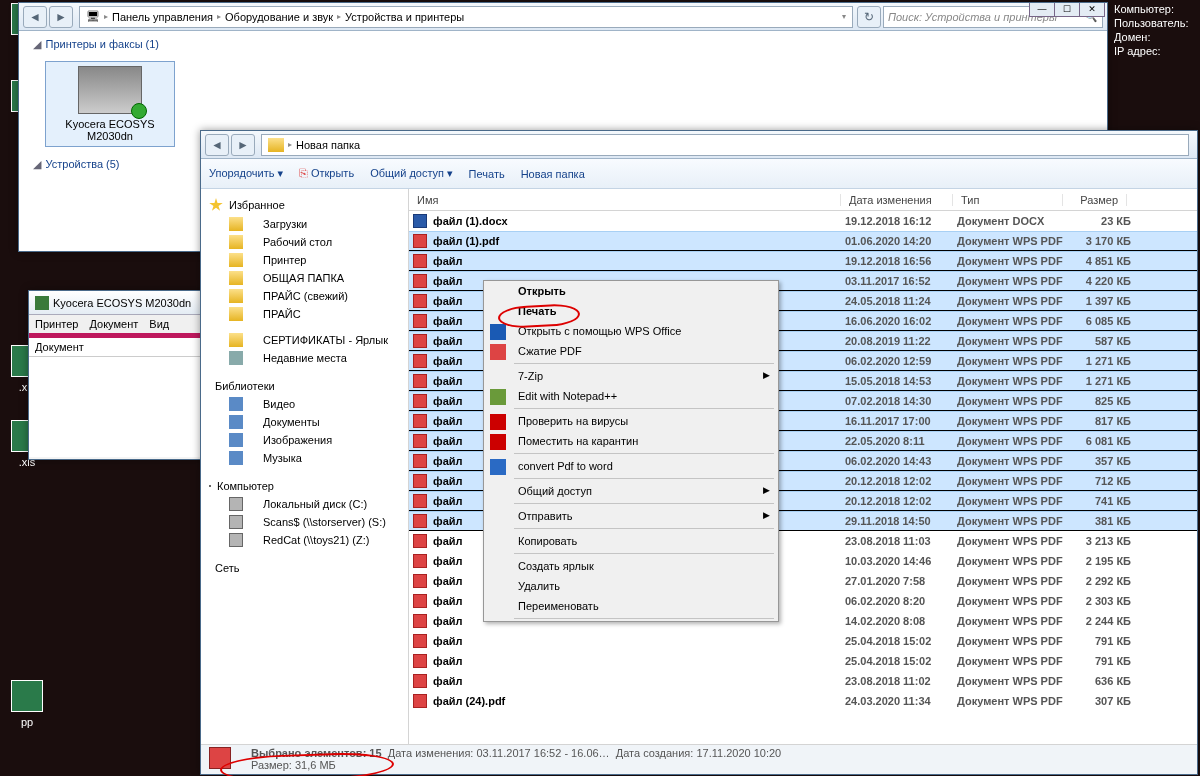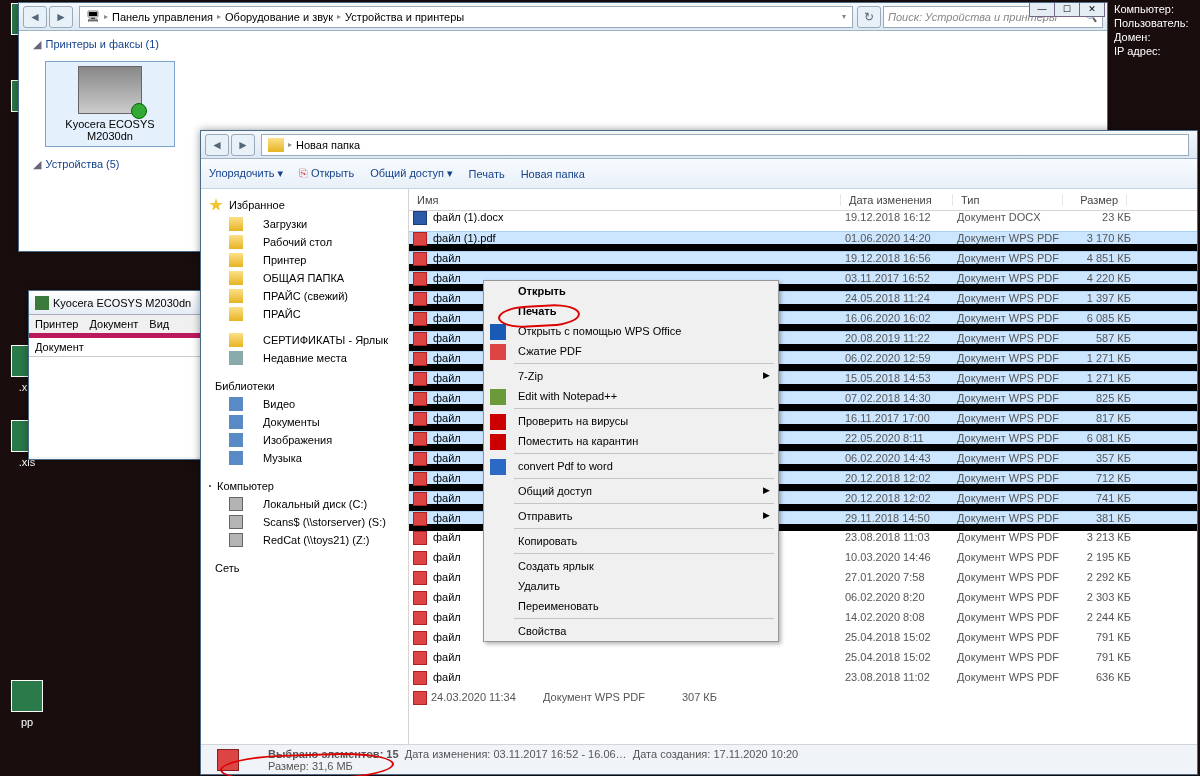--- a/index.html
+++ b/index.html
@@ -45,29 +45,29 @@
 .nav-item .ic{width:14px;height:14px;}
 .ic-folder{background:linear-gradient(#fce08a,#e6b422);}
 .ic-lib{background:#5a8ac6;}
 .ic-drive{background:#b4b4b4;border:1px solid #666;}
 .ic-net{background:#6a9a6a;}
 .file-pane{flex:1;display:flex;flex-direction:column;background:#fff;overflow:hidden;}
 .col-hdr{display:flex;border-bottom:1px solid #d4d4d4;background:#fff;height:22px;align-items:center;}
 .col-hdr div{padding:0 8px;font-size:11px;color:#444;border-right:1px solid #e4e4e4;}
 .c-name{width:432px}.c-date{width:112px}.c-type{width:110px}.c-size{width:64px;text-align:right;}
 .file-list{flex:1;overflow:auto;}
-.file-row{display:flex;height:20px;align-items:flex-start;padding:0 4px;}
-.file-row.sel{background:#cde6ff;border-top:1px solid #a8d0f4;border-bottom:7px solid #000000;}
+.file-row{display:flex;height:20px;align-items:center;padding:0 4px;font-weight:bold;}
+.file-row.sel{background:#cde6ff;border-top:1px solid #a8d0f4;border-bottom:1px solid #000000;}
 .file-row .fic{width:14px;height:14px;margin-right:4px;background:#d44;border:1px solid #a22;}
 .file-row .fic.docx{background:#2a5aa8;border-color:#1a3a78;}
 .file-row .fname{width:414px;padding-left:2px;white-space:nowrap;overflow:hidden;}
 .file-row .fdate{width:112px;color:#555;}
 .file-row .ftype{width:110px;color:#555;}
 .file-row .fsize{width:64px;text-align:right;color:#555;}
-.status-bar{height:30px;background:#f0f4f8;border-top:1px solid #d4d4d4;display:flex;align-items:center;padding:2px 16px;gap:29px;font-size:11px;color:#555;}
+.status-bar{height:30px;background:#f0f4f8;border-top:1px solid #d4d4d4;display:flex;padding:2px 8px;gap:20px;font-size:11px;color:#555;}
 .status-bar .sic{width:22px;height:22px;background:#d44;border:1px solid #822;}
 
 .ctx{position:absolute;background:#f0f0f0;border:1px solid #979797;box-shadow:2px 2px 4px rgba(0,0,0,.3);width:296px;}
 .ctx-item{padding:4px 14px 4px 34px;position:relative;cursor:pointer;font-size:11px;}
 .ctx-sep{height:1px;background:#c4c4c4;margin:2px 4px 2px 30px;}
 .ctx-ic{position:absolute;left:6px;top:3px;width:16px;height:16px;}
 .ctx-sub{position:absolute;right:8px;top:4px;font-size:9px;}
 .red-ring{position:absolute;border:2px solid #d00;border-radius:50%/70%;pointer-events:none;}
 #ring1{top:305px;left:498px;width:82px;height:22px;transform:rotate(-3deg);}
 #ring2{top:754px;left:220px;width:174px;height:26px;transform:rotate(-2deg);}
@@ -420,20 +420,21 @@
           </div>
           <div class="file-row">
             <span class="fic"></span>
             <span class="fname">файл</span>
             <span class="fdate">23.08.2018 11:02</span>
             <span class="ftype">Документ WPS PDF</span>
             <span class="fsize">636 КБ</span>
           </div>
           <div class="file-row">
             <span class="fic"></span>
+            <span class="fname">файл (24).pdf</span>
             <span class="fdate">24.03.2020 11:34</span>
             <span class="ftype">Документ WPS PDF</span>
             <span class="fsize">307 КБ</span>
           </div>
         </div>
     </div>
   </div>
   <div class="status-bar">
     <div class="sic"></div>
     <div>
@@ -462,17 +463,16 @@
     <div class="ctx-item"><span>Общий доступ</span><span class="ctx-sub">▶</span></div>
     <div class="ctx-sep"></div>
     <div class="ctx-item"><span>Отправить</span><span class="ctx-sub">▶</span></div>
     <div class="ctx-sep"></div>
     <div class="ctx-item"><span>Копировать</span></div>
     <div class="ctx-sep"></div>
     <div class="ctx-item"><span>Создать ярлык</span></div>
     <div class="ctx-item"><span>Удалить</span></div>
     <div class="ctx-item"><span>Переименовать</span></div>
     <div class="ctx-sep"></div>
-    <div class="ctx-item"><span>Свойства</span></div>
   </div>
 
 <div class="red-ring" id="ring1"></div>
 <div class="red-ring" id="ring2"></div>
 
 </body></html>

